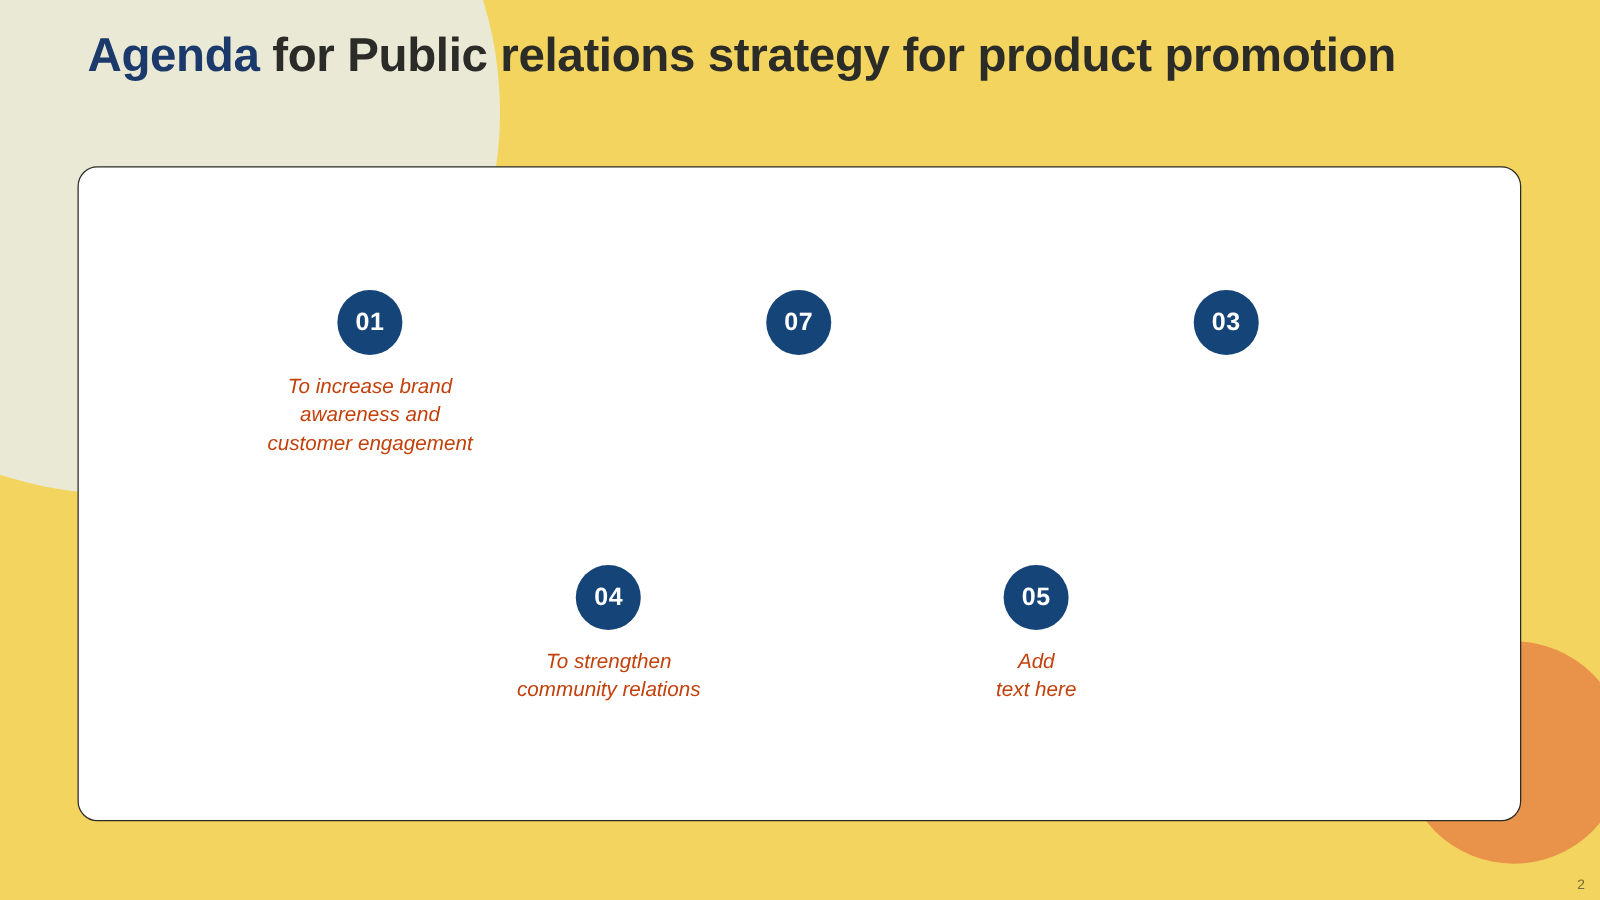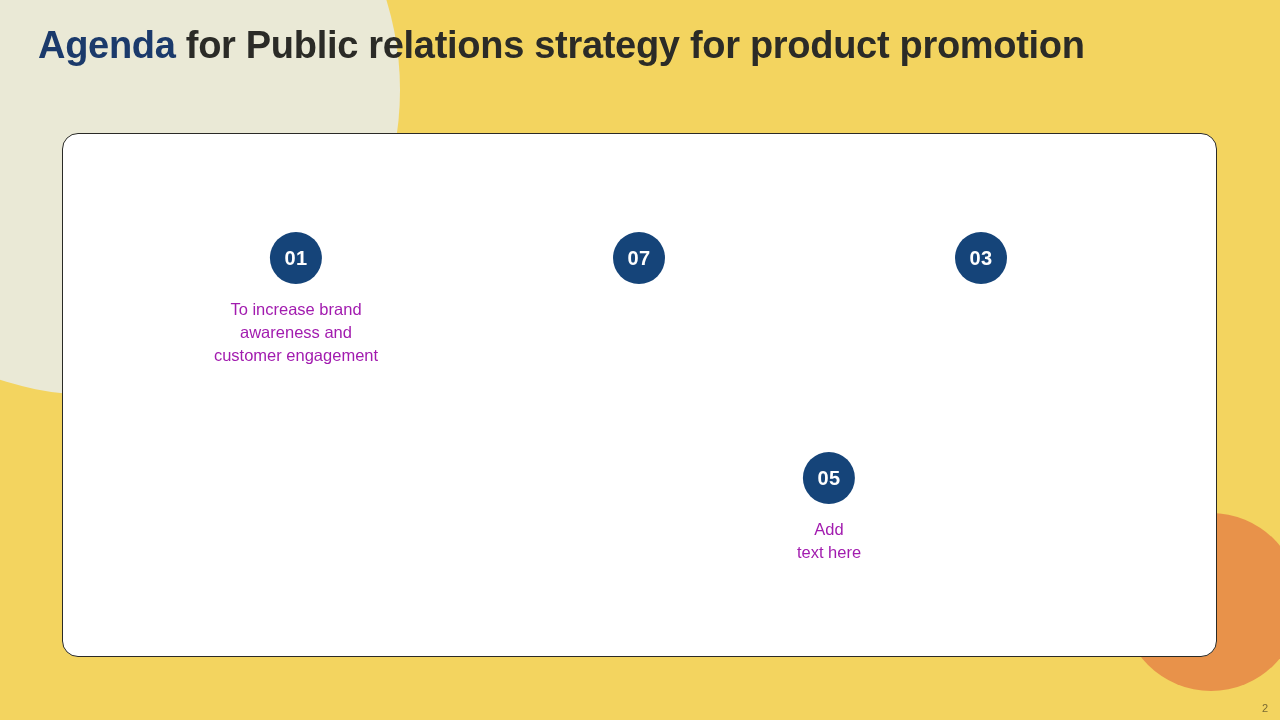--- a/index.html
+++ b/index.html
@@ -48,20 +48,21 @@
     top: 24px;
     z-index: 5;
     font-size: 38px;
     font-weight: bold;
     letter-spacing: -0.3px;
     white-space: nowrap;
     color: #2B2B27;
   }
   .title .accent {
     color: #1B3A6B;
+    margin-left: 32px;
   }
 
   
   .card {
     position: absolute;
     left: 62px;
     top: 133px;
     width: 1155px;
     height: 524px;
     background: #ffffff;
@@ -87,22 +88,23 @@
     font-weight: bold;
     display: flex;
     align-items: center;
     justify-content: center;
     margin: 0 auto 14px auto;
     letter-spacing: 0.5px;
   }
   .item-text {
     font-size: 16.5px;
     line-height: 23px;
-    color: #a21caf;
+    color: #c2410c;
     white-space: pre-line;
+    font-style: italic;
   }
 
   
   .page-number {
     position: absolute;
     right: 12px;
     bottom: 6px;
     font-size: 11px;
     color: #7A6A33;
     z-index: 6;
@@ -126,20 +128,25 @@
         <div class="item-text">To increase brand
 awareness and
 customer engagement</div>
       </div>
       <div class="item" style="left: 639px; top: 232px;">
         <div class="badge">07</div>
       </div>
       <div class="item" style="left: 981px; top: 232px;">
         <div class="badge">03</div>
       </div>
+      <div class="item" style="left: 487px; top: 452px;">
+        <div class="badge">04</div>
+        <div class="item-text">To strengthen
+community relations</div>
+      </div>
       <div class="item" style="left: 829px; top: 452px;">
         <div class="badge">05</div>
         <div class="item-text">Add
 text here</div>
       </div>
     </div>
 
   <div class="page-number">2</div>
 
 </div>

